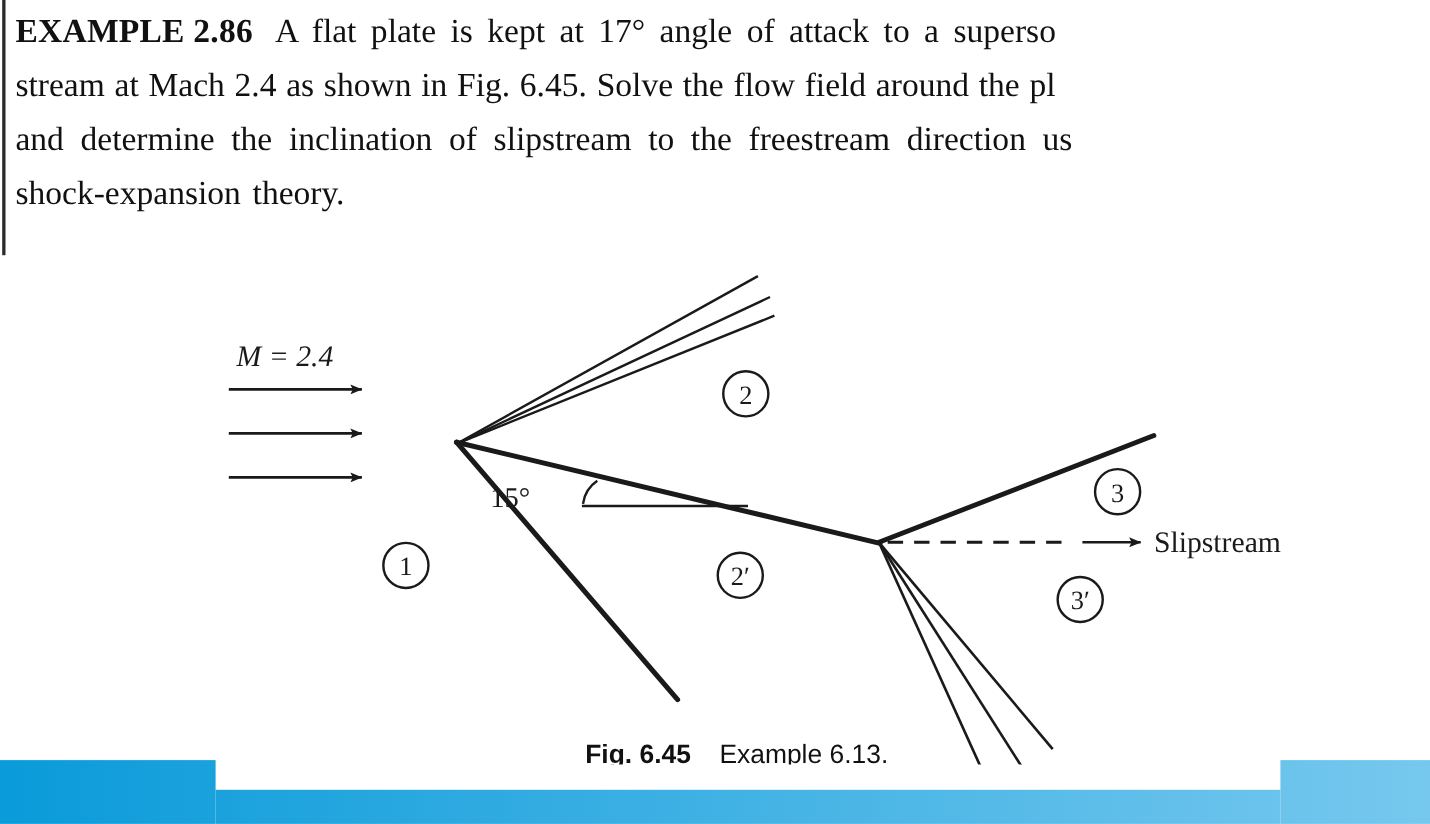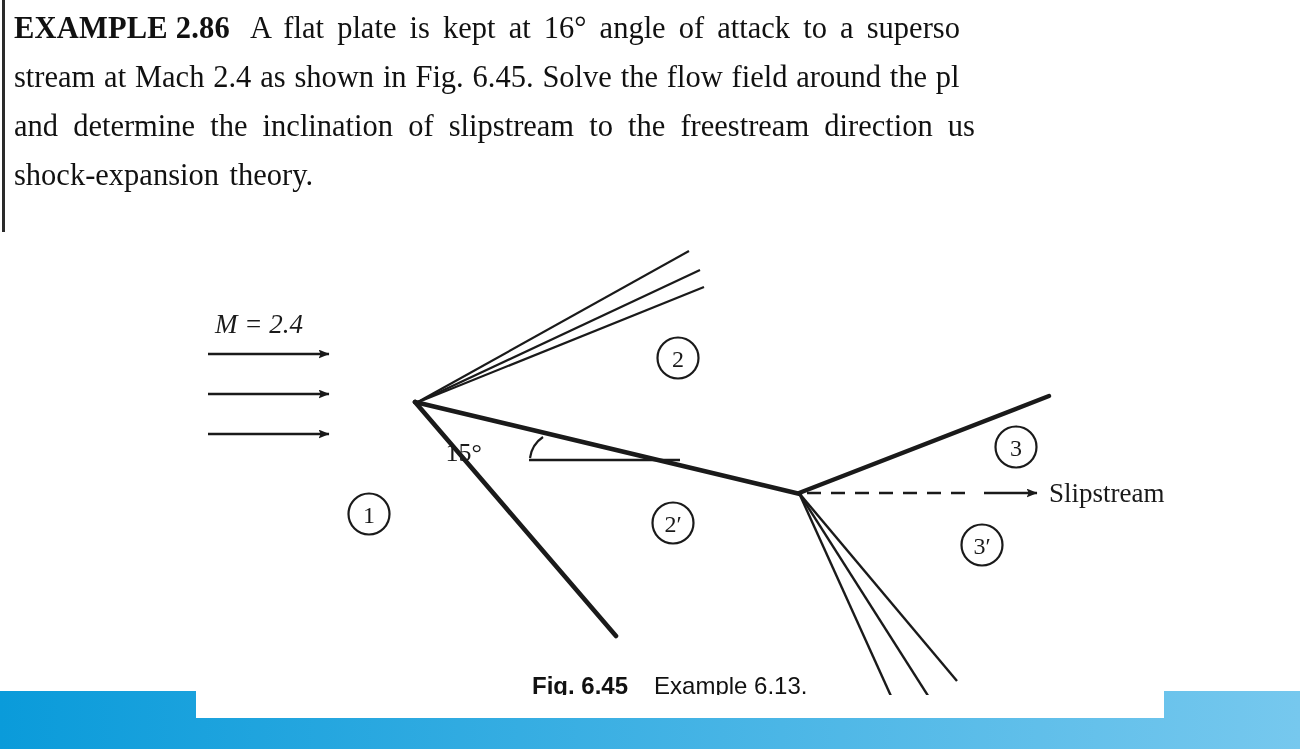--- a/index.html
+++ b/index.html
@@ -110,21 +110,21 @@
   }
 </style>
 </head>
 <body>
 
 <div id="page">
 
   <div class="margin-rule"></div>
 
   <div class="statement">
-    <span class="line"><span class="exlabel">EXAMPLE 2.86</span><span class="gap"></span><span class="justified">A flat plate is kept at 16° angle of attack to a superso</span></span>
+    <span class="line"><span class="exlabel">EXAMPLE 2.86</span><span class="gap"></span><span class="justified">A flat plate is kept at 17° angle of attack to a superso</span></span>
     <span class="line justified2">stream at Mach 2.4 as shown in Fig. 6.45. Solve the flow field around the pl</span>
     <span class="line justified3">and determine the inclination of slipstream to the freestream direction us</span>
     <span class="line justified4">shock-expansion  theory.</span>
   </div>
 
   <div id="figure">
     <svg width="1300" height="470" viewBox="0 0 1300 470" xmlns="http://www.w3.org/2000/svg">
       <defs>
         <marker id="arrowhead" markerWidth="11" markerHeight="9" refX="10.5" refY="4.5" orient="auto" markerUnits="userSpaceOnUse">
           <path d="M0,0 L11,4.5 L0,9 L2.2,4.5 Z" fill="#1a1a1a"></path>

